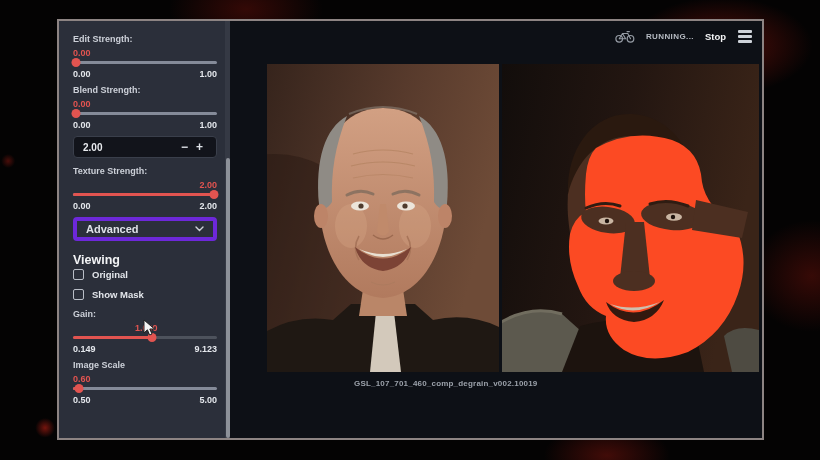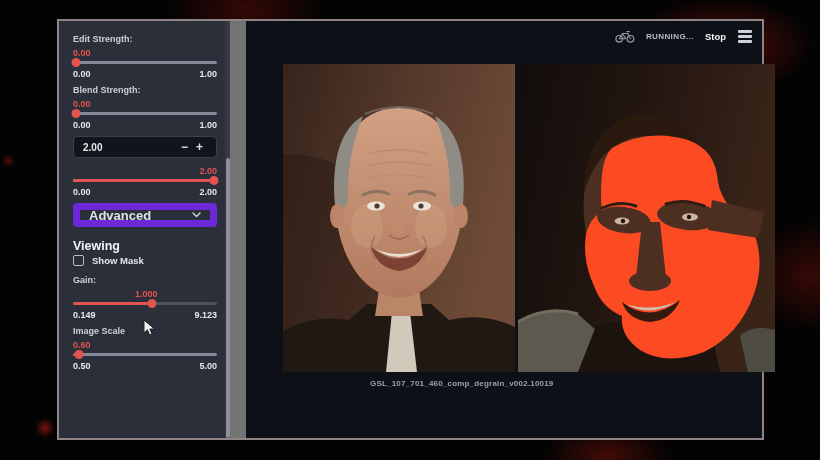--- a/index.html
+++ b/index.html
@@ -11,21 +11,21 @@
       radial-gradient(ellipse 110px 60px at 30% 2%, rgba(110,16,10,.45), transparent 70%),
       radial-gradient(ellipse 90px 80px at 99% 60%, rgba(130,20,12,.40), transparent 70%),
       radial-gradient(ellipse 90px 45px at 74% 99%, rgba(140,22,14,.45), transparent 70%),
       radial-gradient(circle 14px at 5.5% 93%, rgba(210,35,22,.55), transparent 70%),
       radial-gradient(circle 10px at 1% 35%, rgba(180,30,20,.4), transparent 70%),
       #040303;
     position:relative;
   }
   .window {
     position:absolute; left:57px; top:19px; width:707px; height:421px;
-    border:2px solid #8d8483; display:flex; background:#737373;gap:16px;
+    border:2px solid #8d8483; display:flex; background:#0f172a;
   }
   
   .sidebar {
     width:171px; flex:none; background:#2b2f3a; position:relative;
     padding:13px 13px 0 14px; overflow:hidden;
   }
   .scroll-track { position:absolute; top:0; right:0; width:5px; height:100%; background:rgba(255,255,255,.05); }
   .scroll-thumb { position:absolute; top:137px; right:0px; width:4px; height:280px; background:#8d9199; border-radius:2px; }
   .ctl { margin-bottom:6px; }
   .lbl { font-size:9px; font-weight:600; color:#ccd0d8; line-height:11px; margin-bottom:3px; }
@@ -37,23 +37,23 @@
   .knob { position:absolute; top:-3px; width:9px; height:9px; border-radius:50%; background:#e25450; transform:translateX(-50%); }
   .range { display:flex; justify-content:space-between; font-size:9px; font-weight:700; color:#e4e7ec; margin-bottom:2px; }
   .numbox {
     display:flex; align-items:center; height:22px; margin:4px 0 8px;
     background:#12141b; border:1px solid #3a3f4b; border-radius:4px;
     padding:0 9px; color:#e8eaee; font-size:10px; font-weight:700;
   }
   .numbox .grow { flex:1; }
   .stepper { font-size:12px; font-weight:700; color:#dfe3e9; padding:0 4px; cursor:default; }
   .dropdown {
-    height:24px; border:7px solid #6d28d9; border-radius:4px; margin:2px 0 12px;
+    height:24px; border:4px solid #6d28d9; border-radius:4px; margin:2px 0 12px;
     display:flex; align-items:center; justify-content:space-between;
-    padding:0 9px; color:#dfe2e8; font-size:13px; font-weight:600; background:transparent;
+    padding:0 9px; color:#dfe2e8; font-size:11px; font-weight:600; background:transparent;
   }
   .viewing-h { font-size:12.5px; font-weight:700; color:#f2f3f5; margin:2px 0 2px; }
   .cbrow { display:flex; align-items:center; gap:8px; margin-bottom:9px; }
   .cb { width:11px; height:11px; border:1.5px solid #b9bec7; border-radius:2px; background:transparent; flex:none; }
   .cblabel { font-size:9.5px; font-weight:600; color:#e3e6eb; }
   .cursor { position:absolute; left:84px; top:298px; z-index:5; }
   
   .main { flex:1; position:relative; background:#0d1016; }
   .topbar { position:absolute; top:7px; right:9px; display:flex; align-items:center; gap:11px; }
   .status { font-size:8px; font-weight:700; letter-spacing:.4px; color:#b6bbc3; }
@@ -107,20 +107,21 @@
     <div>
       <div class="numbox">
         <span>2.00</span>
         <span class="grow"></span>
         <span class="stepper">−</span>
         <span class="stepper">+</span>
       </div>
     </div>
 
     <div class="ctl">
+      <div class="lbl">Texture Strength:</div>
       <div class="vrow">
           <span style="right:0">2.00</span>
         </div>
       <div class="track">
         <div class="fill" style="width:100%"></div>
         <div class="knob" style="left:98%"></div>
       </div>
       <div class="range">
         <span>0.00</span>
         <span>2.00</span>
@@ -129,20 +130,24 @@
 
     <div class="dropdown">
       <span>Advanced</span>
       <svg width="9" height="6" viewBox="0 0 9 6">
         <path d="M1 1 L4.5 4.5 L8 1" stroke="#cfd3da" stroke-width="1.4" fill="none" stroke-linecap="round"></path>
       </svg>
     </div>
 
     <div class="viewing-h">Viewing</div>
 
+    <div class="cbrow">
+      <span class="cb"></span>
+      <span class="cblabel">Original</span>
+    </div>
     <div class="cbrow">
       <span class="cb"></span>
       <span class="cblabel">Show Mask</span>
     </div>
 
     <div class="ctl">
       <div class="lbl">Gain:</div>
       <div class="vrow">
           <span style="left:43%">1.000</span>
         </div>

